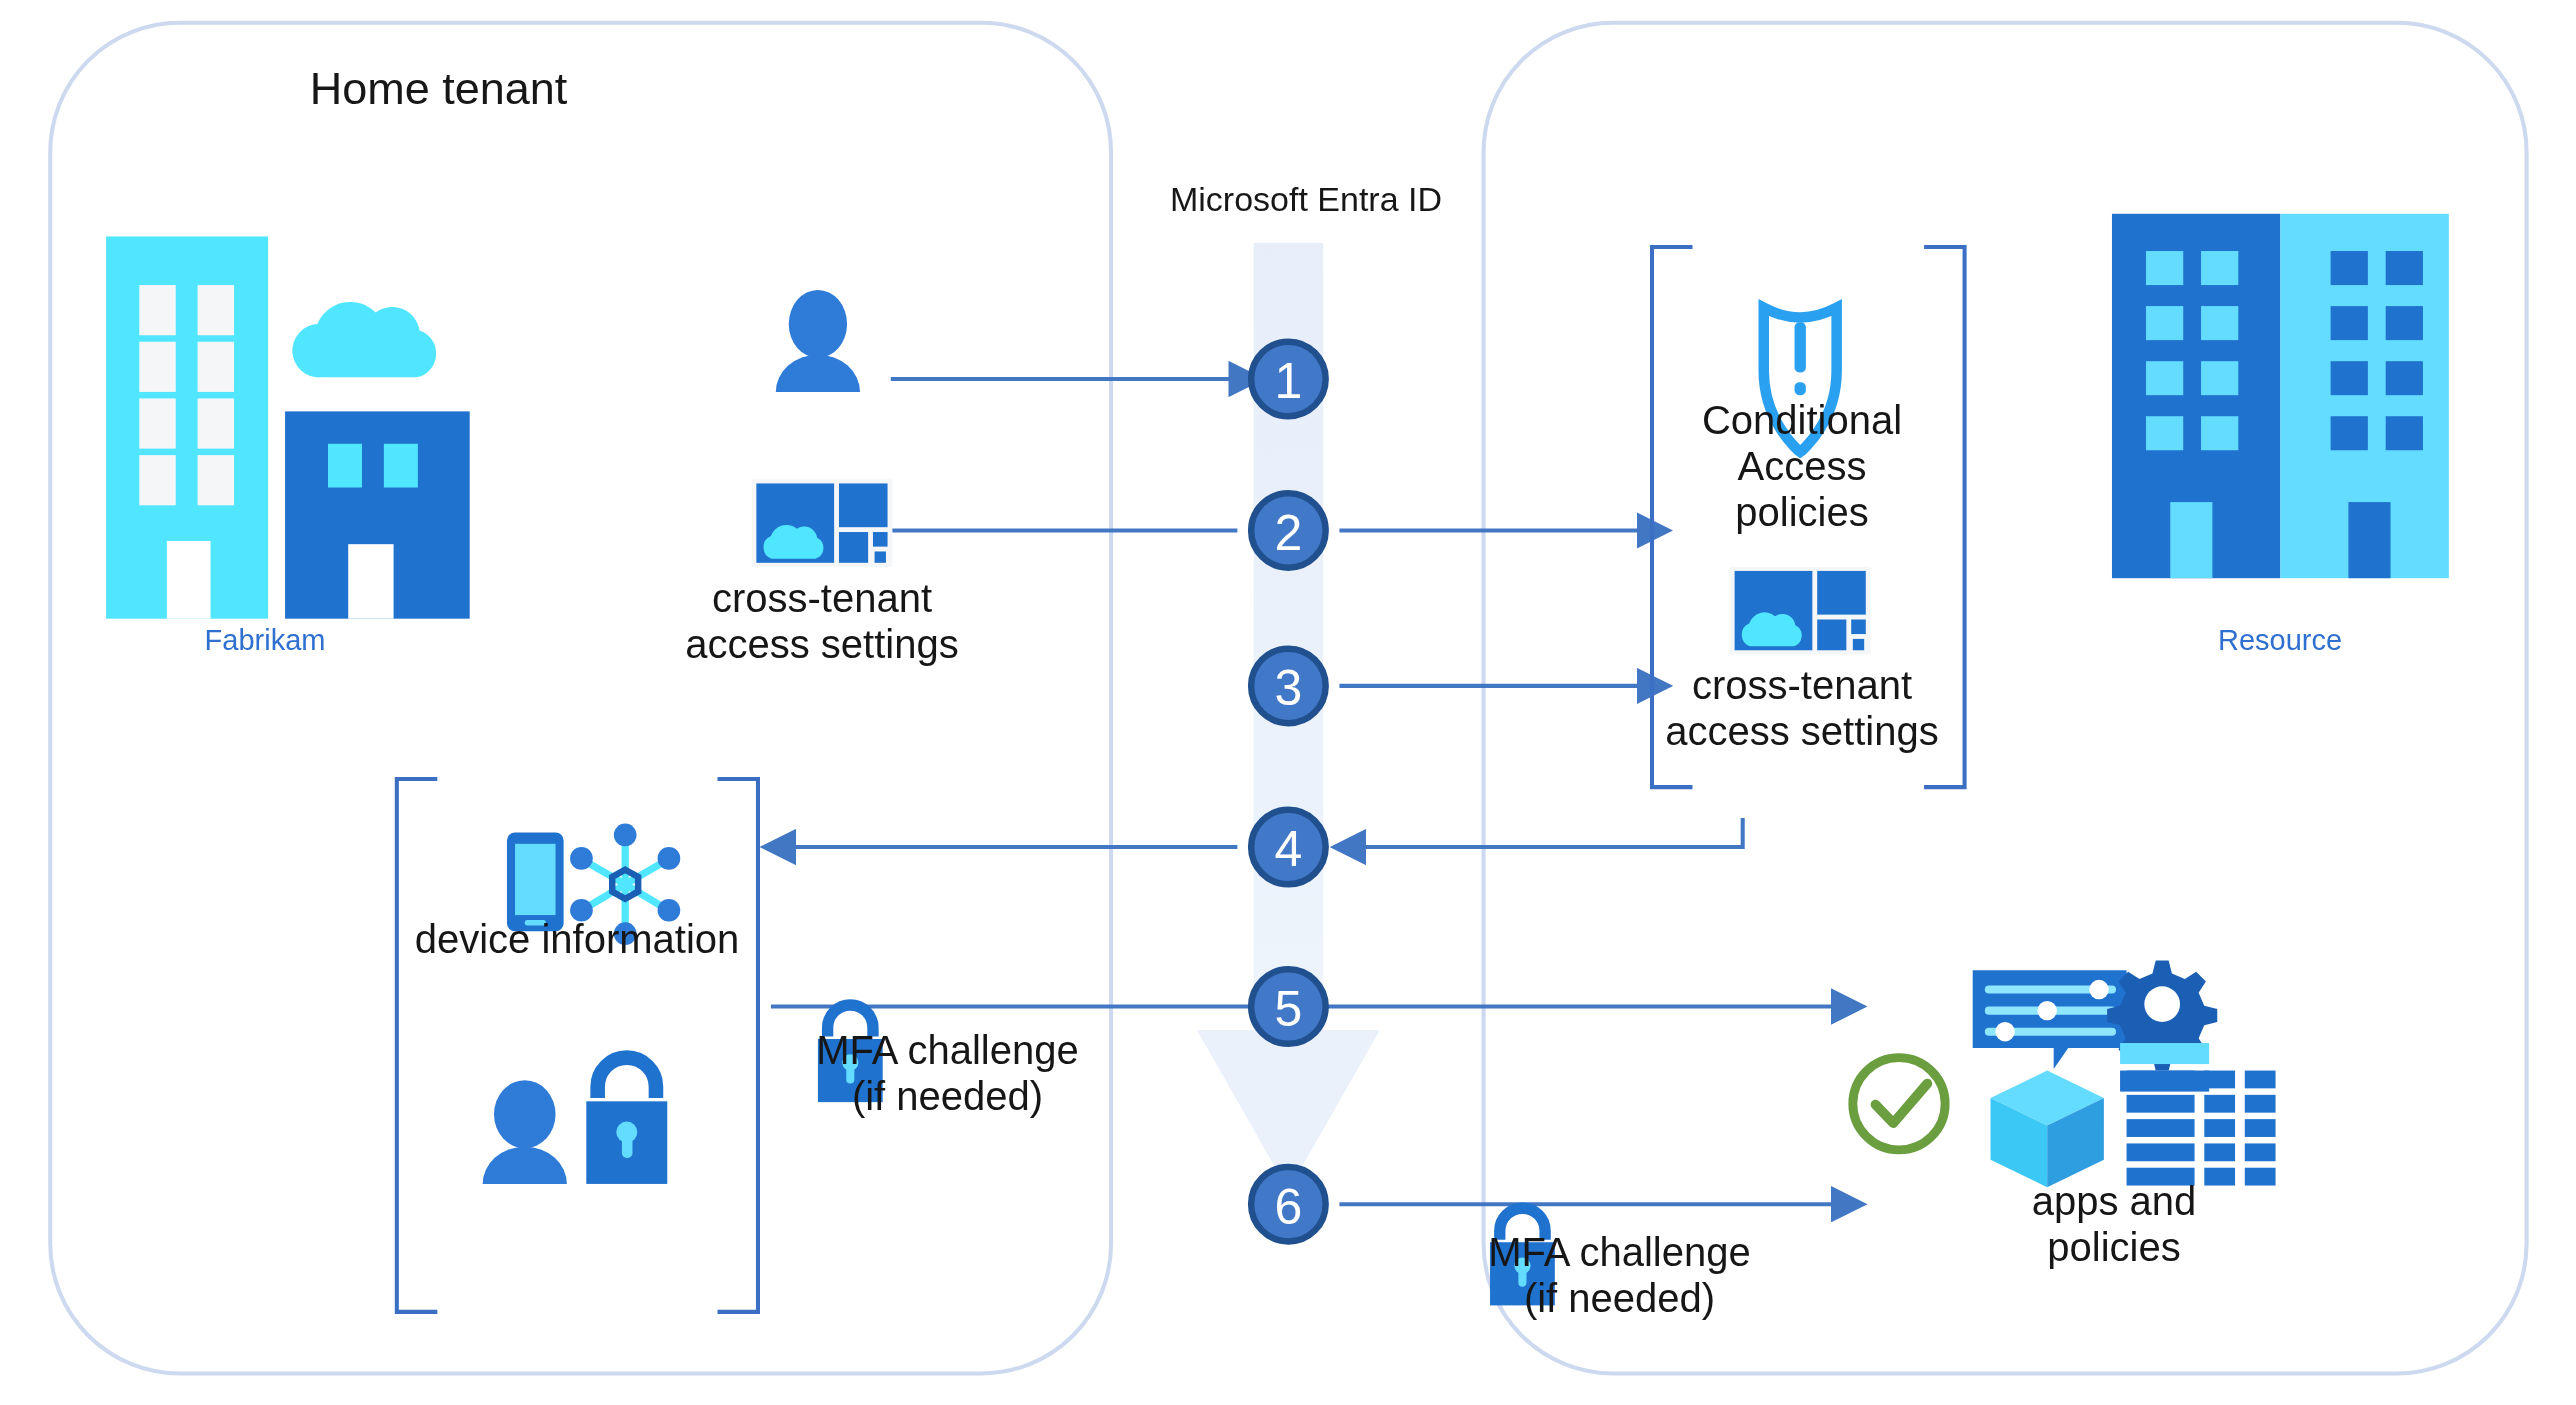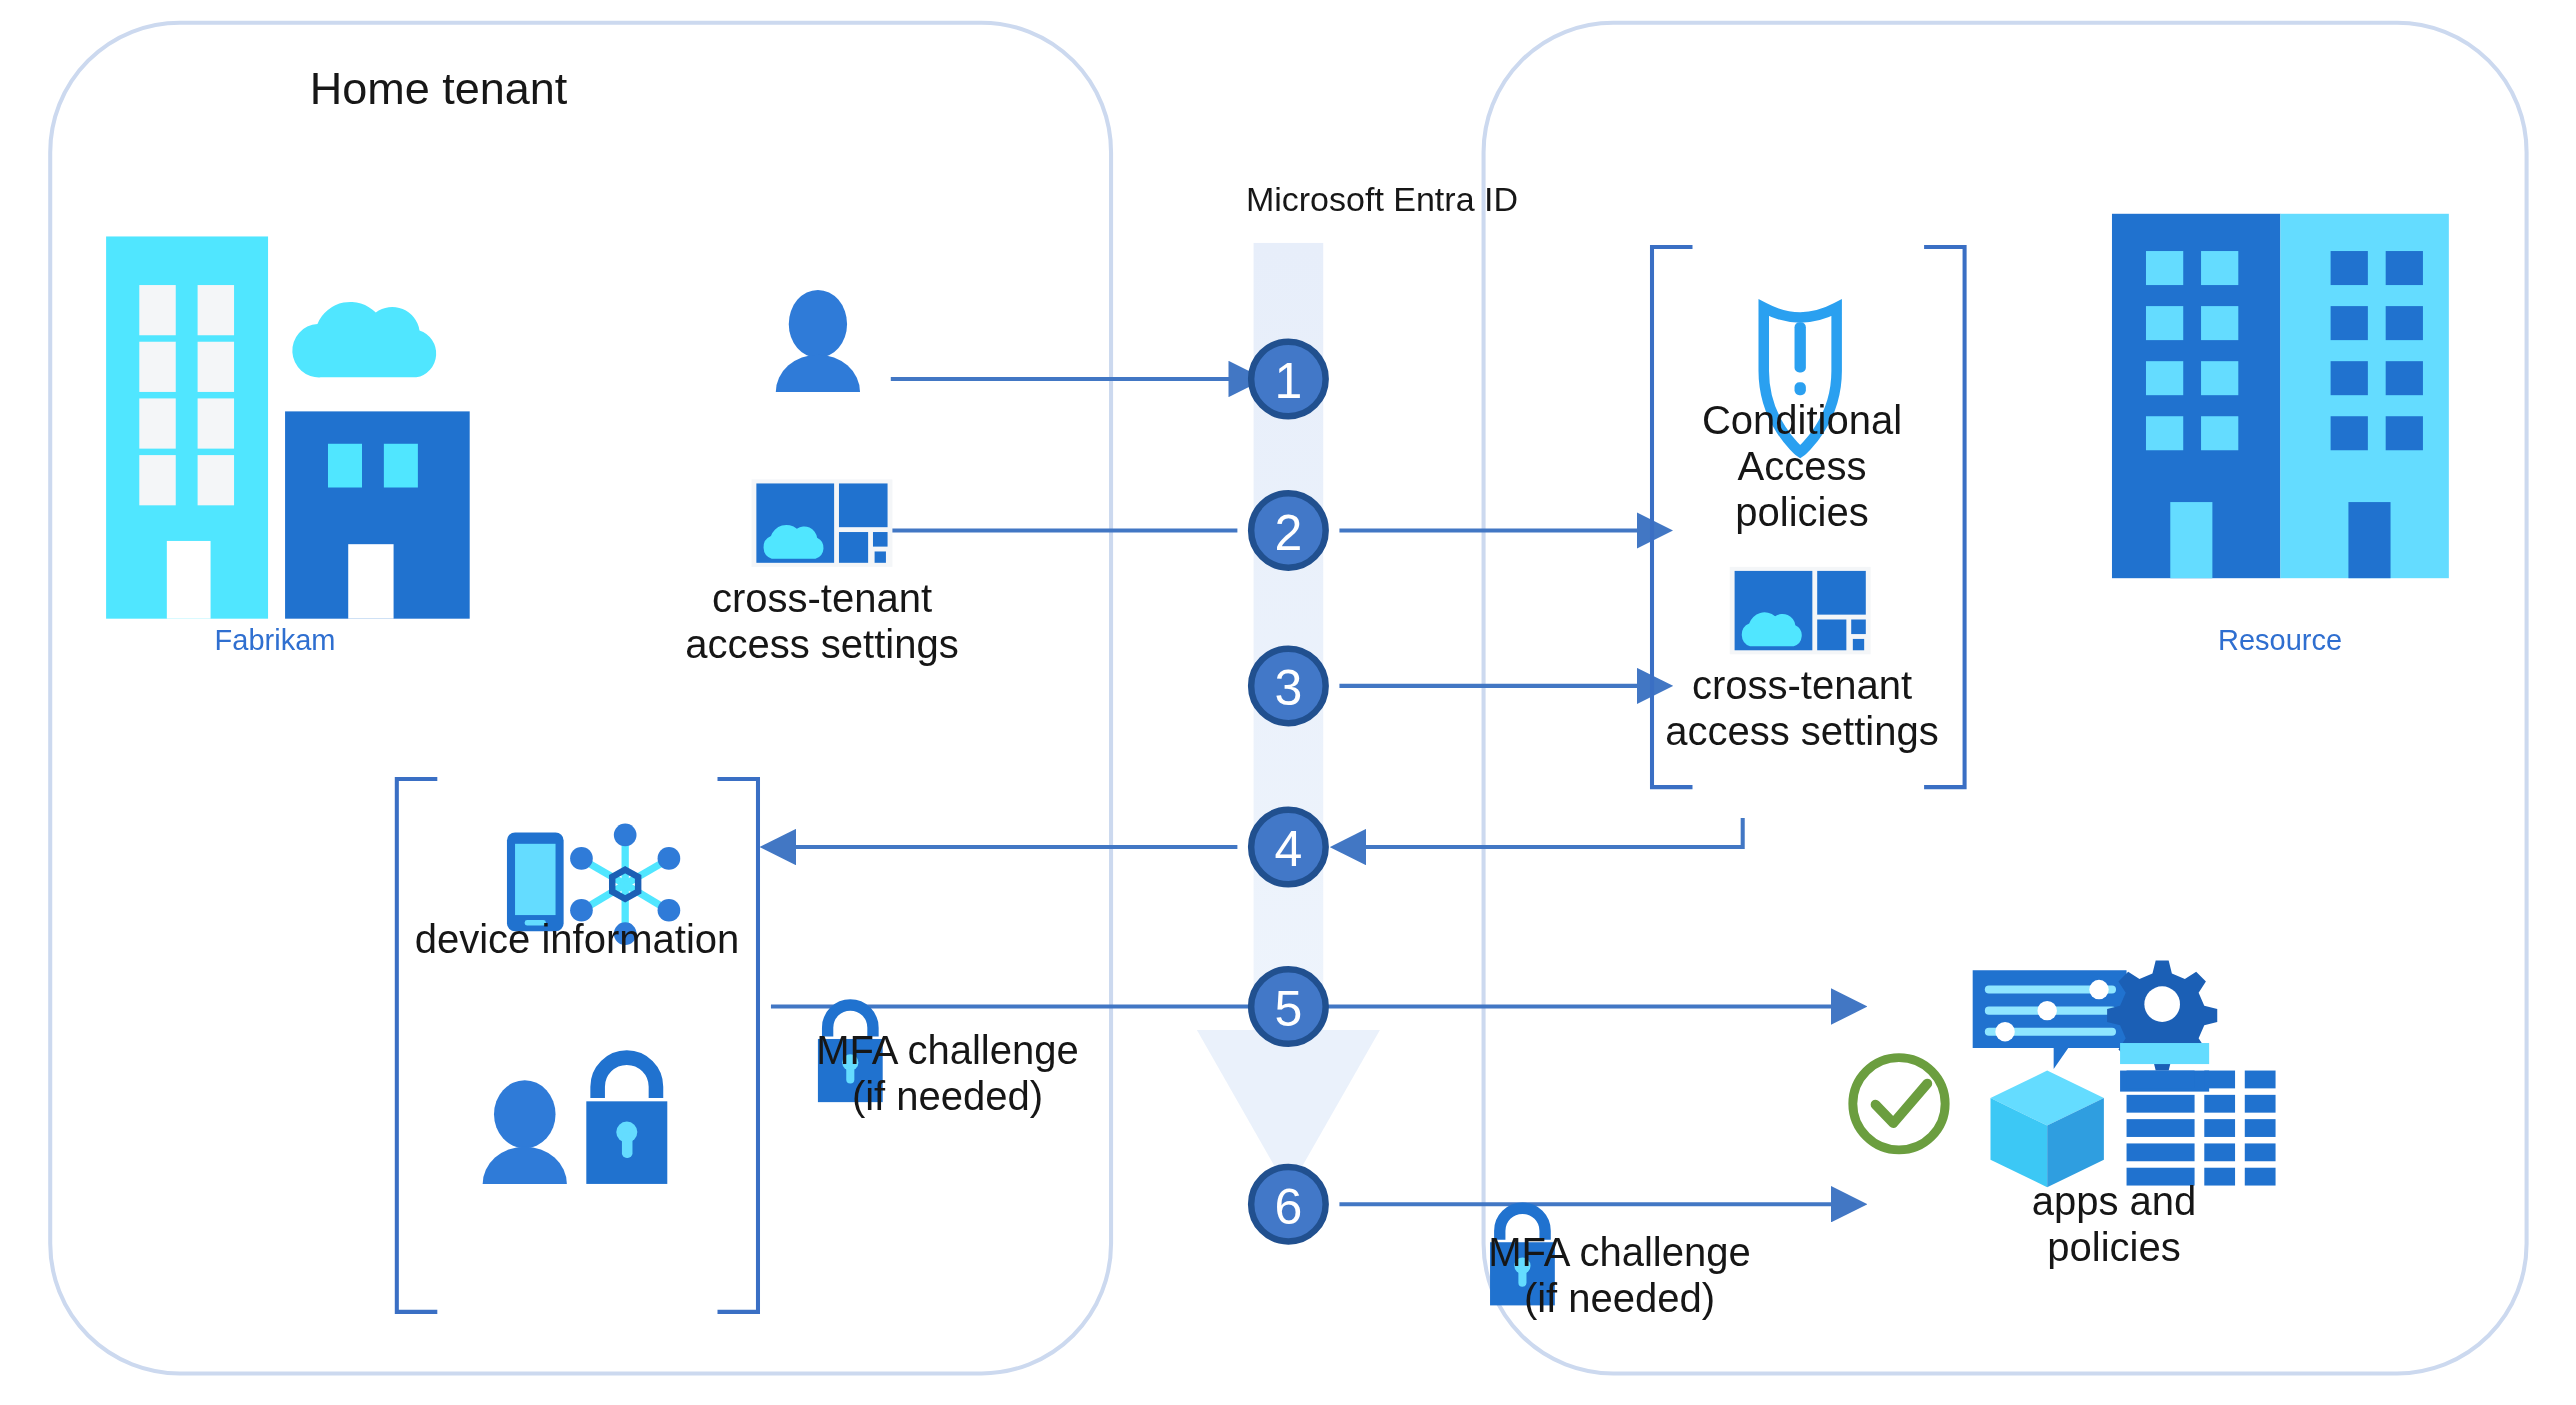--- a/index.html
+++ b/index.html
@@ -243,23 +243,23 @@
         <ellipse cx="1591" cy="1243" rx="46" ry="46" fill="#4278c8" stroke="#21508f" stroke-width="8"></ellipse>
       </g>
     <g>
         <ellipse cx="1591" cy="1487" rx="46" ry="46" fill="#4278c8" stroke="#21508f" stroke-width="8"></ellipse>
       </g>
   </svg>
 
   <div class="lbl tenant-title" style="left:236px;top:63px;width:405px;">Home tenant</div>
 
 
-  <div class="lbl entra-title" style="left:1154px;top:180px;width:364px;text-align:right;">Microsoft Entra ID</div>
-
-  <div class="lbl org-name" style="left:97px;top:624px;width:356px;">Fabrikam</div>
+  <div class="lbl entra-title" style="left:1124px;top:180px;width:364px;">Microsoft Entra ID</div>
+
+  <div class="lbl org-name" style="left:87px;top:624px;width:356px;">Fabrikam</div>
 
   <div class="lbl org-name" style="left:2102px;top:624px;width:356px;">Resource</div>
 
   <div class="lbl cap" style="left:656px;top:575px;width:332px;">cross-tenant
 access settings</div>
 
   <div class="lbl cap" style="left:1636px;top:397px;width:332px;">Conditional Access
 policies</div>
 
   <div class="lbl cap" style="left:1636px;top:662px;width:332px;">cross-tenant

